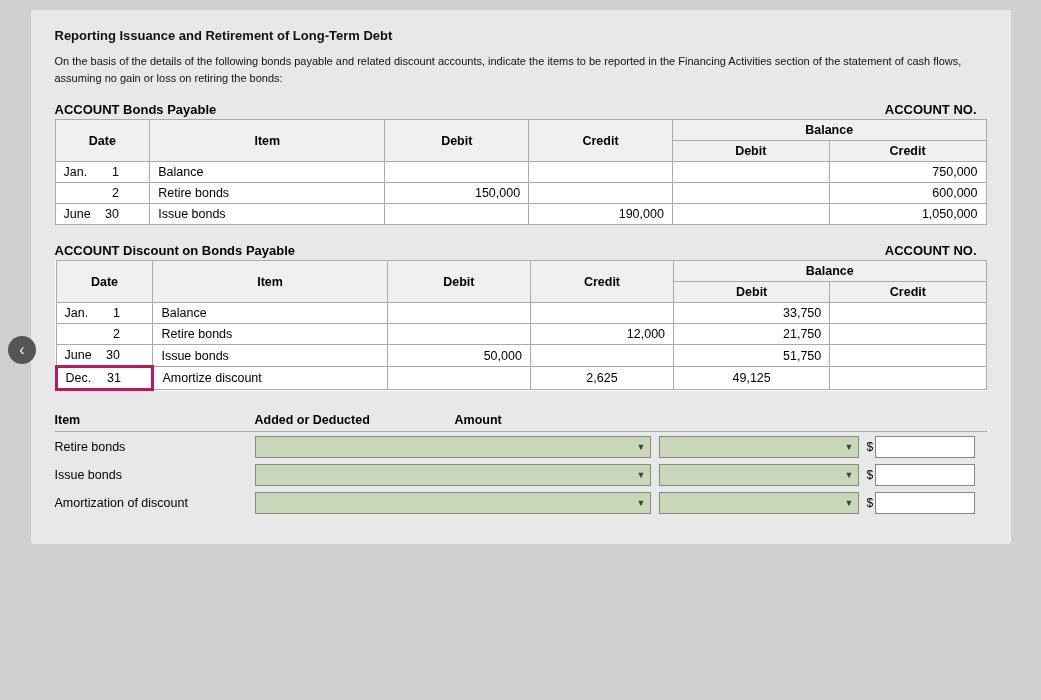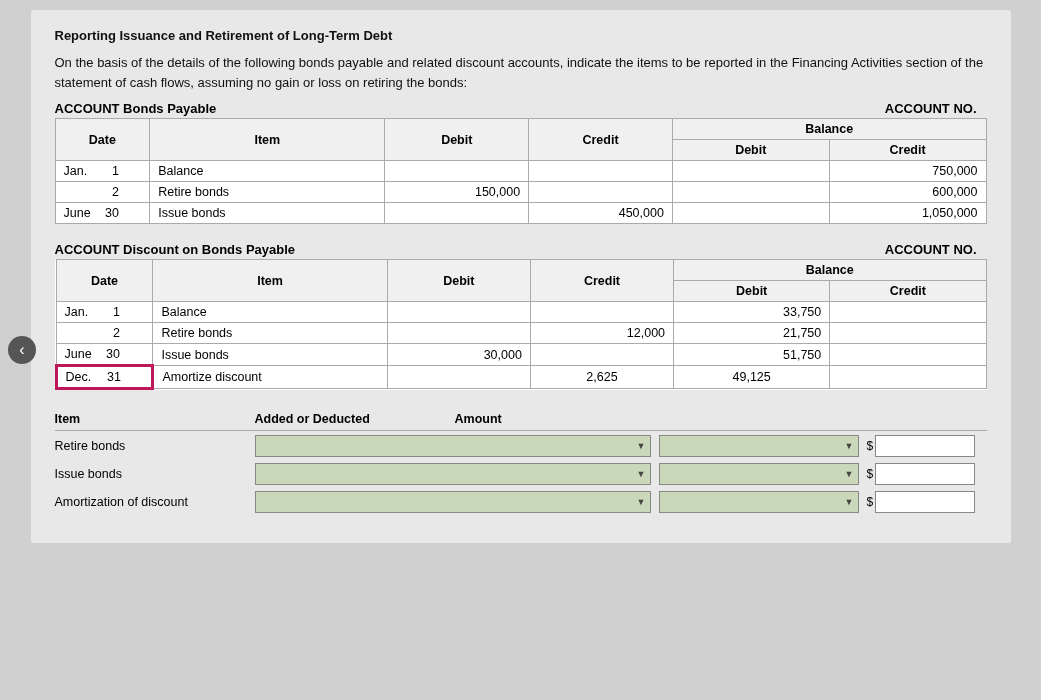--- a/index.html
+++ b/index.html
@@ -19,23 +19,23 @@
       padding: 18px 24px 24px 24px;
       border-radius: 2px;
     }
     .page-title {
       font-size: 13px;
       font-weight: bold;
       margin-bottom: 10px;
       color: #111;
     }
     .intro-text {
-      font-size: 13px;
+      font-size: 11px;
       line-height: 1.5;
-      margin-bottom: 9px;
+      margin-bottom: 16px;
       color: #111;
     }
     .account-section {
       margin-bottom: 18px;
     }
     .account-header-row {
       display: flex;
       justify-content: space-between;
       align-items: flex-end;
       margin-bottom: 2px;
@@ -232,21 +232,21 @@
       <td class="num" style="border:1px solid #aaa;padding:3px 8px;text-align:right;"></td>
       <td class="num" style="border:1px solid #aaa;padding:3px 8px;text-align:right;">600,000</td>
     </tr>
           <tr>
       <td style="white-space:nowrap; border:1px solid #aaa; padding:3px 8px;">
         <span style="display:inline-block;width:32px;">June</span>
         <span style="display:inline-block;width:20px;text-align:right;">30</span>
       </td>
       <td style="border:1px solid #aaa;padding:3px 8px;">Issue bonds</td>
       <td class="num" style="border:1px solid #aaa;padding:3px 8px;text-align:right;"></td>
-      <td class="num" style="border:1px solid #aaa;padding:3px 8px;text-align:right;">450,000</td>
+      <td class="num" style="border:1px solid #aaa;padding:3px 8px;text-align:right;">190,000</td>
       <td class="num" style="border:1px solid #aaa;padding:3px 8px;text-align:right;"></td>
       <td class="num" style="border:1px solid #aaa;padding:3px 8px;text-align:right;">1,050,000</td>
     </tr>
         </tbody>
     </table>
   </div>
 
   <div class="account-section">
     <div class="account-header-row">
       <div class="account-label">ACCOUNT Discount on Bonds Payable</div>
@@ -288,21 +288,21 @@
       <td class="num" style="border:1px solid #aaa;padding:3px 8px;text-align:right;">12,000</td>
       <td class="num" style="border:1px solid #aaa;padding:3px 8px;text-align:right;">21,750</td>
       <td class="num" style="border:1px solid #aaa;padding:3px 8px;text-align:right;"></td>
     </tr>
           <tr>
       <td style="white-space:nowrap; border:1px solid #aaa; padding:3px 8px;">
         <span style="display:inline-block;width:32px;">June</span>
         <span style="display:inline-block;width:20px;text-align:right;">30</span>
       </td>
       <td style="border:1px solid #aaa;padding:3px 8px;">Issue bonds</td>
-      <td class="num" style="border:1px solid #aaa;padding:3px 8px;text-align:right;">30,000</td>
+      <td class="num" style="border:1px solid #aaa;padding:3px 8px;text-align:right;">50,000</td>
       <td class="num" style="border:1px solid #aaa;padding:3px 8px;text-align:right;"></td>
       <td class="num" style="border:1px solid #aaa;padding:3px 8px;text-align:right;">51,750</td>
       <td class="num" style="border:1px solid #aaa;padding:3px 8px;text-align:right;"></td>
     </tr>
           <tr>
       <td style="white-space:nowrap; border:3px solid #be185d; padding:3px 8px;">
         <span style="display:inline-block;width:32px;">Dec.</span>
         <span style="display:inline-block;width:20px;text-align:right;">31</span>
       </td>
       <td style="border:1px solid #aaa;padding:3px 8px;">Amortize discount</td>

